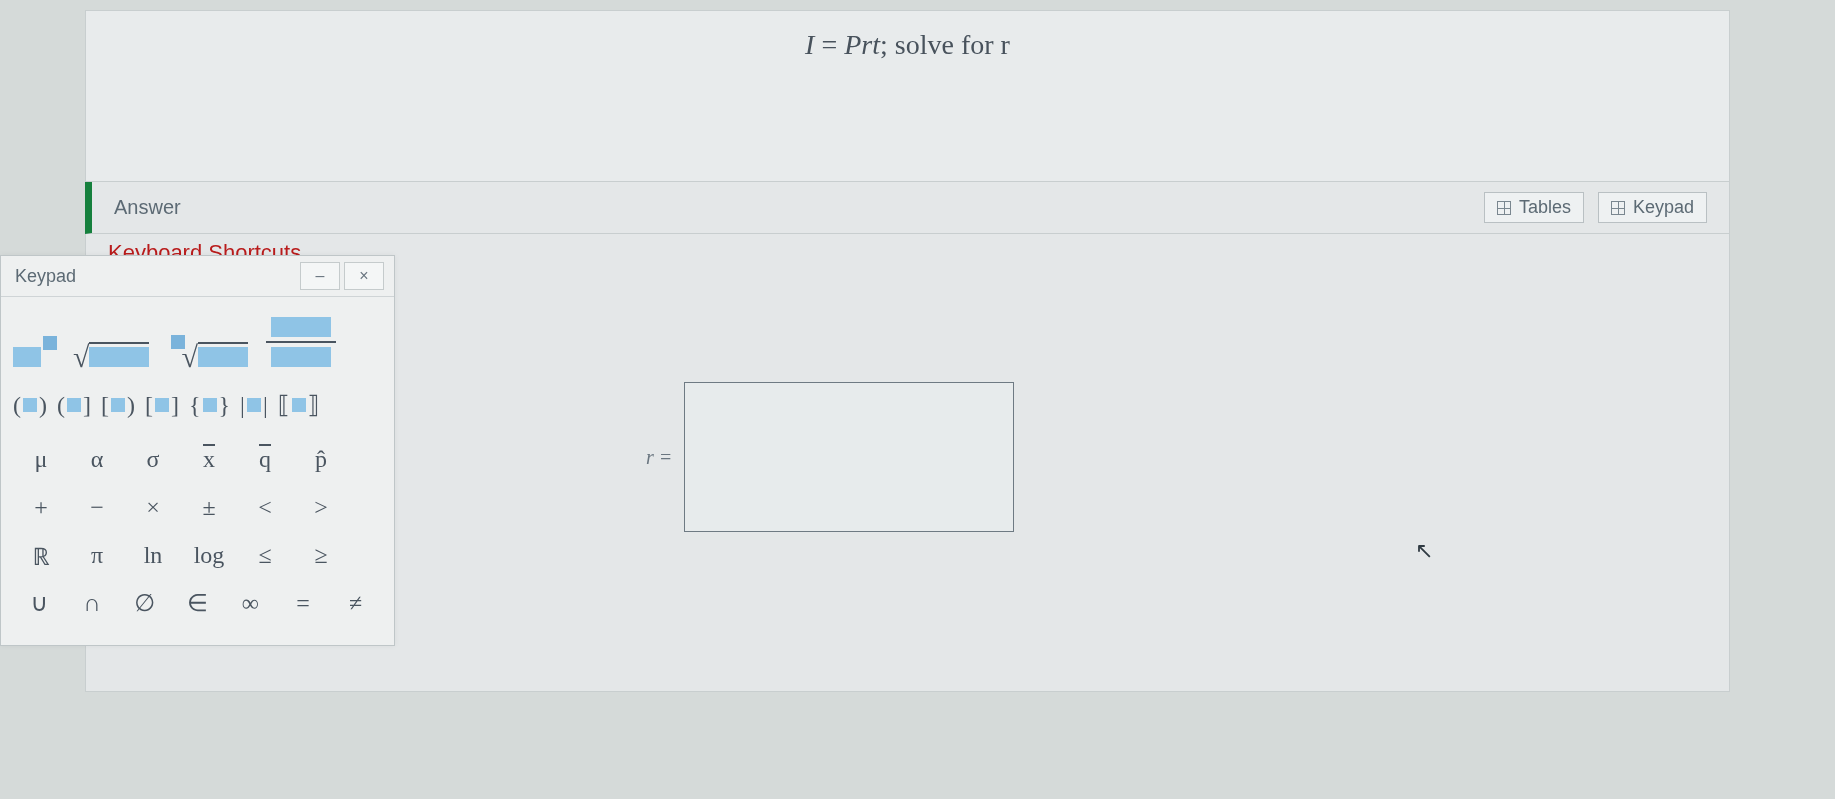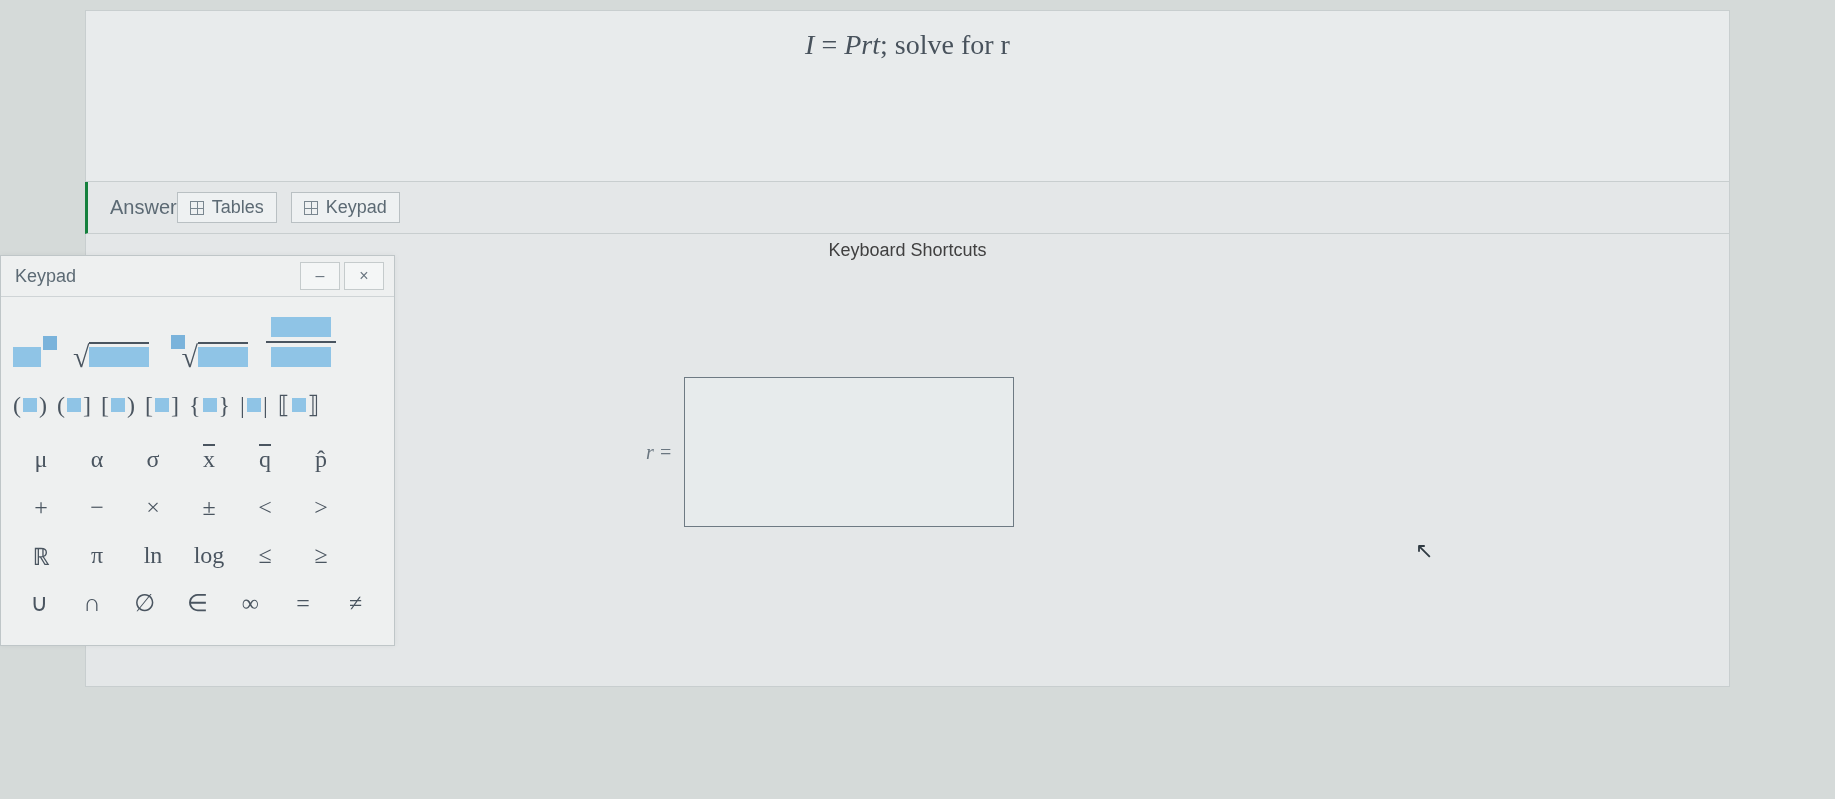--- a/index.html
+++ b/index.html
@@ -31,26 +31,27 @@
     }
     .formula-line {
       text-align: center;
       font-family: "Times New Roman", serif;
       font-size: 28px;
       color: #48525c;
     }
     .formula-line i { font-style: italic; }
     .answer-header {
       background: #e4e7e8;
-      border-left: 3px solid #15803d;
+      border-left: 7px solid #15803d;
       border-right: 1px solid #c8cecf;
       border-bottom: 1px solid #c8cecf;
       padding: 10px 22px;
       display: flex;
       align-items: center;
+      justify-content: space-between;
     }
     .answer-label {
       font-size: 20px;
       color: #5c6a74;
     }
     .right-links {
       display: flex;
       gap: 14px;
       align-items: center;
     }
@@ -78,23 +79,23 @@
       position: absolute;
       background: #7a8790;
     }
     .link-btn .icon-grid::before { left: 50%; top: 0; width: 1px; height: 100%; }
     .link-btn .icon-grid::after { top: 50%; left: 0; height: 1px; width: 100%; }
     .shortcuts-row {
       background: #e4e7e8;
       border-left: 1px solid #c8cecf;
       border-right: 1px solid #c8cecf;
       padding: 6px 22px;
-      text-align: center;
-      font-size: 18px;
-      color: #404040;
+      text-align: left;
+      font-size: 22px;
+      color: #b91c1c;
     }
     .answer-body {
       background: #e4e7e8;
       border: 1px solid #c8cecf;
       border-top: none;
       min-height: 420px;
       position: relative;
     }
     .answer-input-zone {
       position: absolute;

